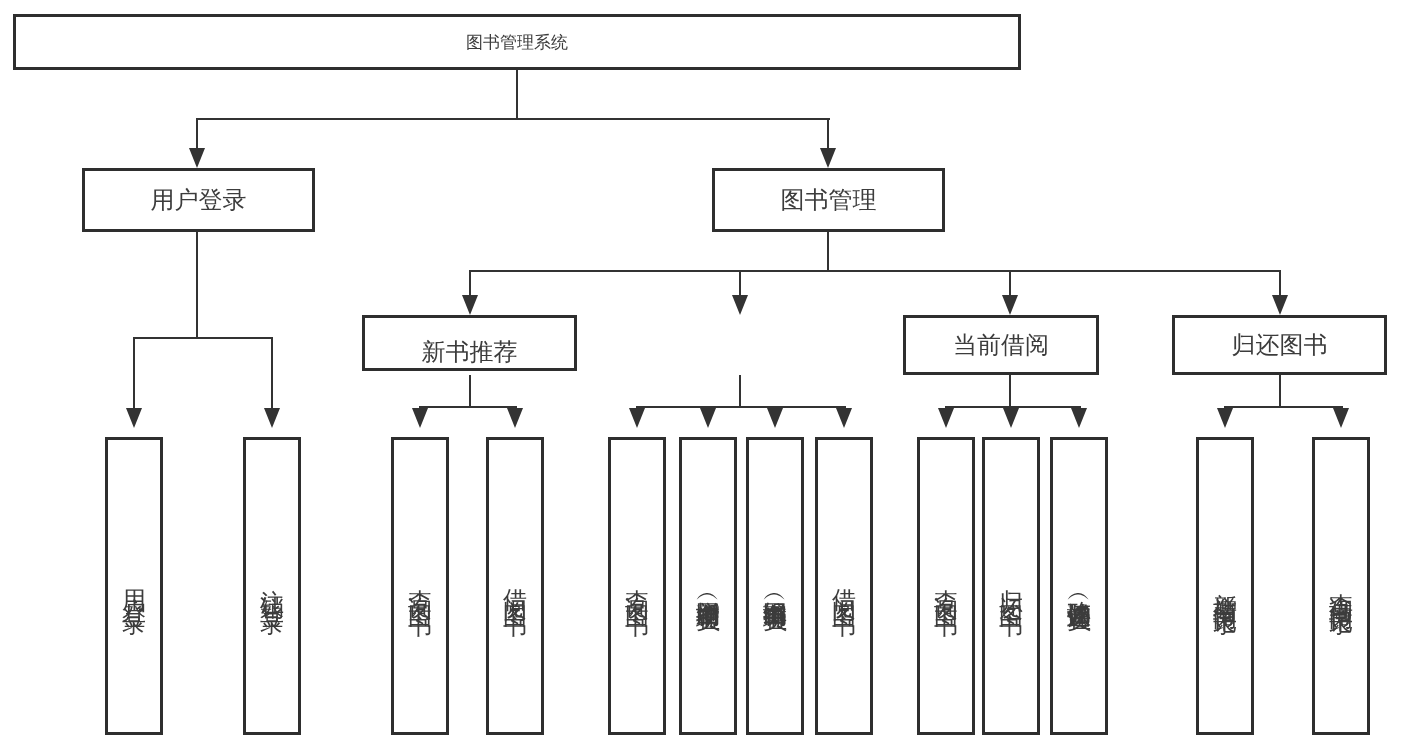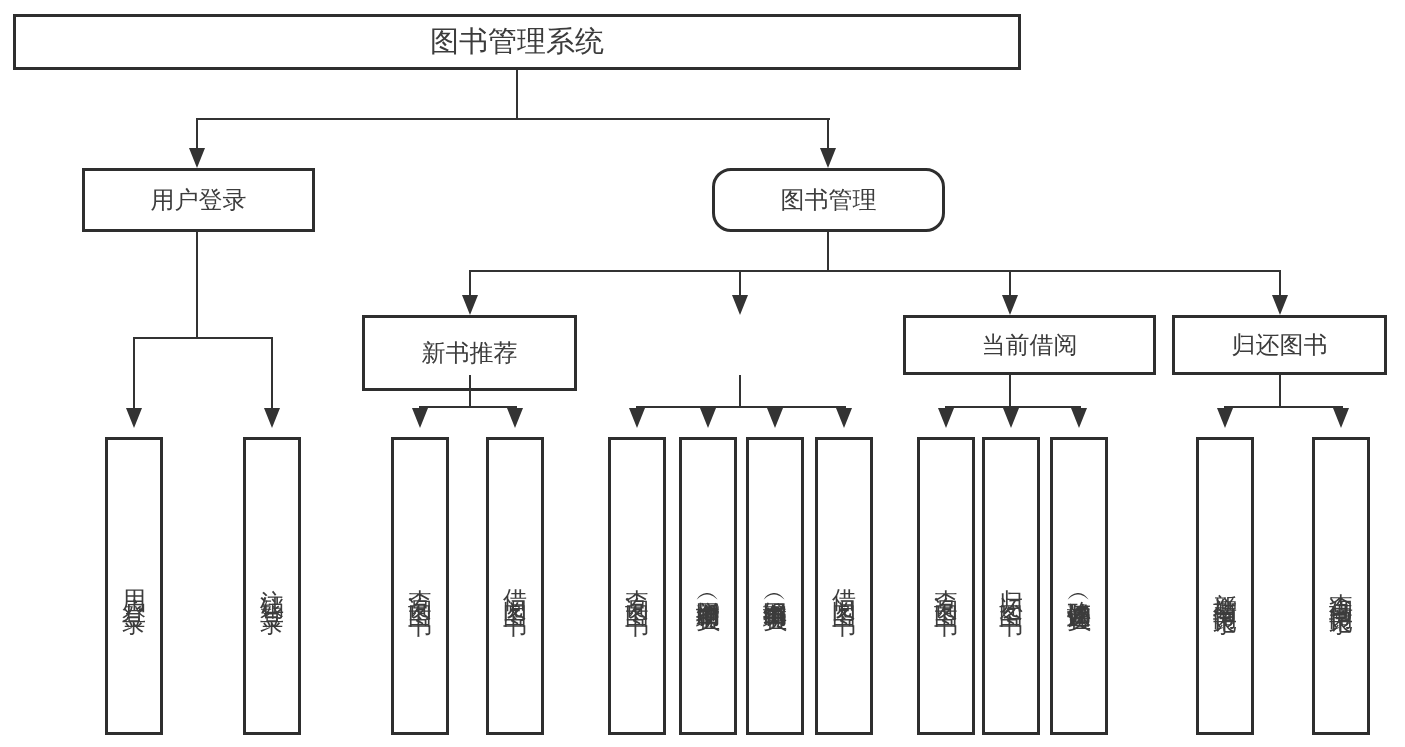--- a/index.html
+++ b/index.html
@@ -14,21 +14,21 @@
   .node {
     position: absolute;
     box-sizing: border-box;
     background: #ffffff;
     border: 3px solid #2e2e2e;
     display: flex;
     align-items: center;
     justify-content: center;
     color: #3c3c3c;
   }
-  .root-node { font-size: 29px; }
+  .root-node { font-size: 17px; }
   .hnode { font-size: 24px; }
   .leaf { font-size: 24px; }
   .leaf span {
     writing-mode: vertical-rl;
     text-orientation: mixed;
     white-space: nowrap;
   }
   .ls8 { letter-spacing: 8px; }
   .ls4 { letter-spacing: 4px; }
   .ls1 { letter-spacing: 1px; }
@@ -61,21 +61,21 @@
   <div class="line" style="left:516px; top:70px; width:2px; height:48px;"></div>
   <div class="line" style="left:196px; top:118px; width:634px; height:2px;"></div>
   <div class="line" style="left:196px; top:118px; width:2px; height:32px;"></div>
   <div class="arrow" style="left:189px; top:148px;"></div>
   <div class="line" style="left:827px; top:118px; width:2px; height:32px;"></div>
   <div class="arrow" style="left:820px; top:148px;"></div>
 
   <div class="node hnode" style="left:82px; top:168px; width:233px; height:64px;">
     <span>用户登录</span>
   </div>
-  <div class="node hnode" style="left:712px; top:168px; width:233px; height:64px;border-radius:19px;">
+  <div class="node hnode" style="left:712px; top:168px; width:233px; height:64px;">
     <span>图书管理</span>
   </div>
 
   <div class="line" style="left:196px; top:232px; width:2px; height:107px;"></div>
   <div class="line" style="left:133px; top:337px; width:140px; height:2px;"></div>
   <div class="line" style="left:133px; top:337px; width:2px; height:73px;"></div>
   <div class="arrow" style="left:126px; top:408px;"></div>
   <div class="line" style="left:271px; top:337px; width:2px; height:73px;"></div>
   <div class="arrow" style="left:264px; top:408px;"></div>
 
@@ -83,24 +83,24 @@
   <div class="line" style="left:469px; top:270px; width:812px; height:2px;"></div>
   <div class="line" style="left:469px; top:272px; width:2px; height:23px;"></div>
   <div class="arrow" style="left:462px; top:295px;"></div>
   <div class="line" style="left:739px; top:272px; width:2px; height:23px;"></div>
   <div class="arrow" style="left:732px; top:295px;"></div>
   <div class="line" style="left:1009px; top:272px; width:2px; height:23px;"></div>
   <div class="arrow" style="left:1002px; top:295px;"></div>
   <div class="line" style="left:1279px; top:272px; width:2px; height:23px;"></div>
   <div class="arrow" style="left:1272px; top:295px;"></div>
 
-  <div class="node hnode" style="left:362px; top:315px; width:215px; height:76px;">
+  <div class="node hnode" style="left:362px; top:315px; width:215px; height:56px;align-items:flex-end;">
     <span>新书推荐</span>
   </div>
-  <div class="node hnode" style="left:903px; top:315px; width:253px; height:60px;justify-content:center;">
+  <div class="node hnode" style="left:903px; top:315px; width:196px; height:60px;justify-content:center;">
     <span>当前借阅</span>
   </div>
   <div class="node hnode" style="left:1172px; top:315px; width:215px; height:60px;">
     <span>归还图书</span>
   </div>
 
   <div class="line" style="left:469px; top:375px; width:2px; height:31px;"></div>
   <div class="line" style="left:419px; top:406px; width:98px; height:2px;"></div>
   <div class="arrow" style="left:412px; top:408px;"></div>
   <div class="arrow" style="left:507px; top:408px;"></div>

